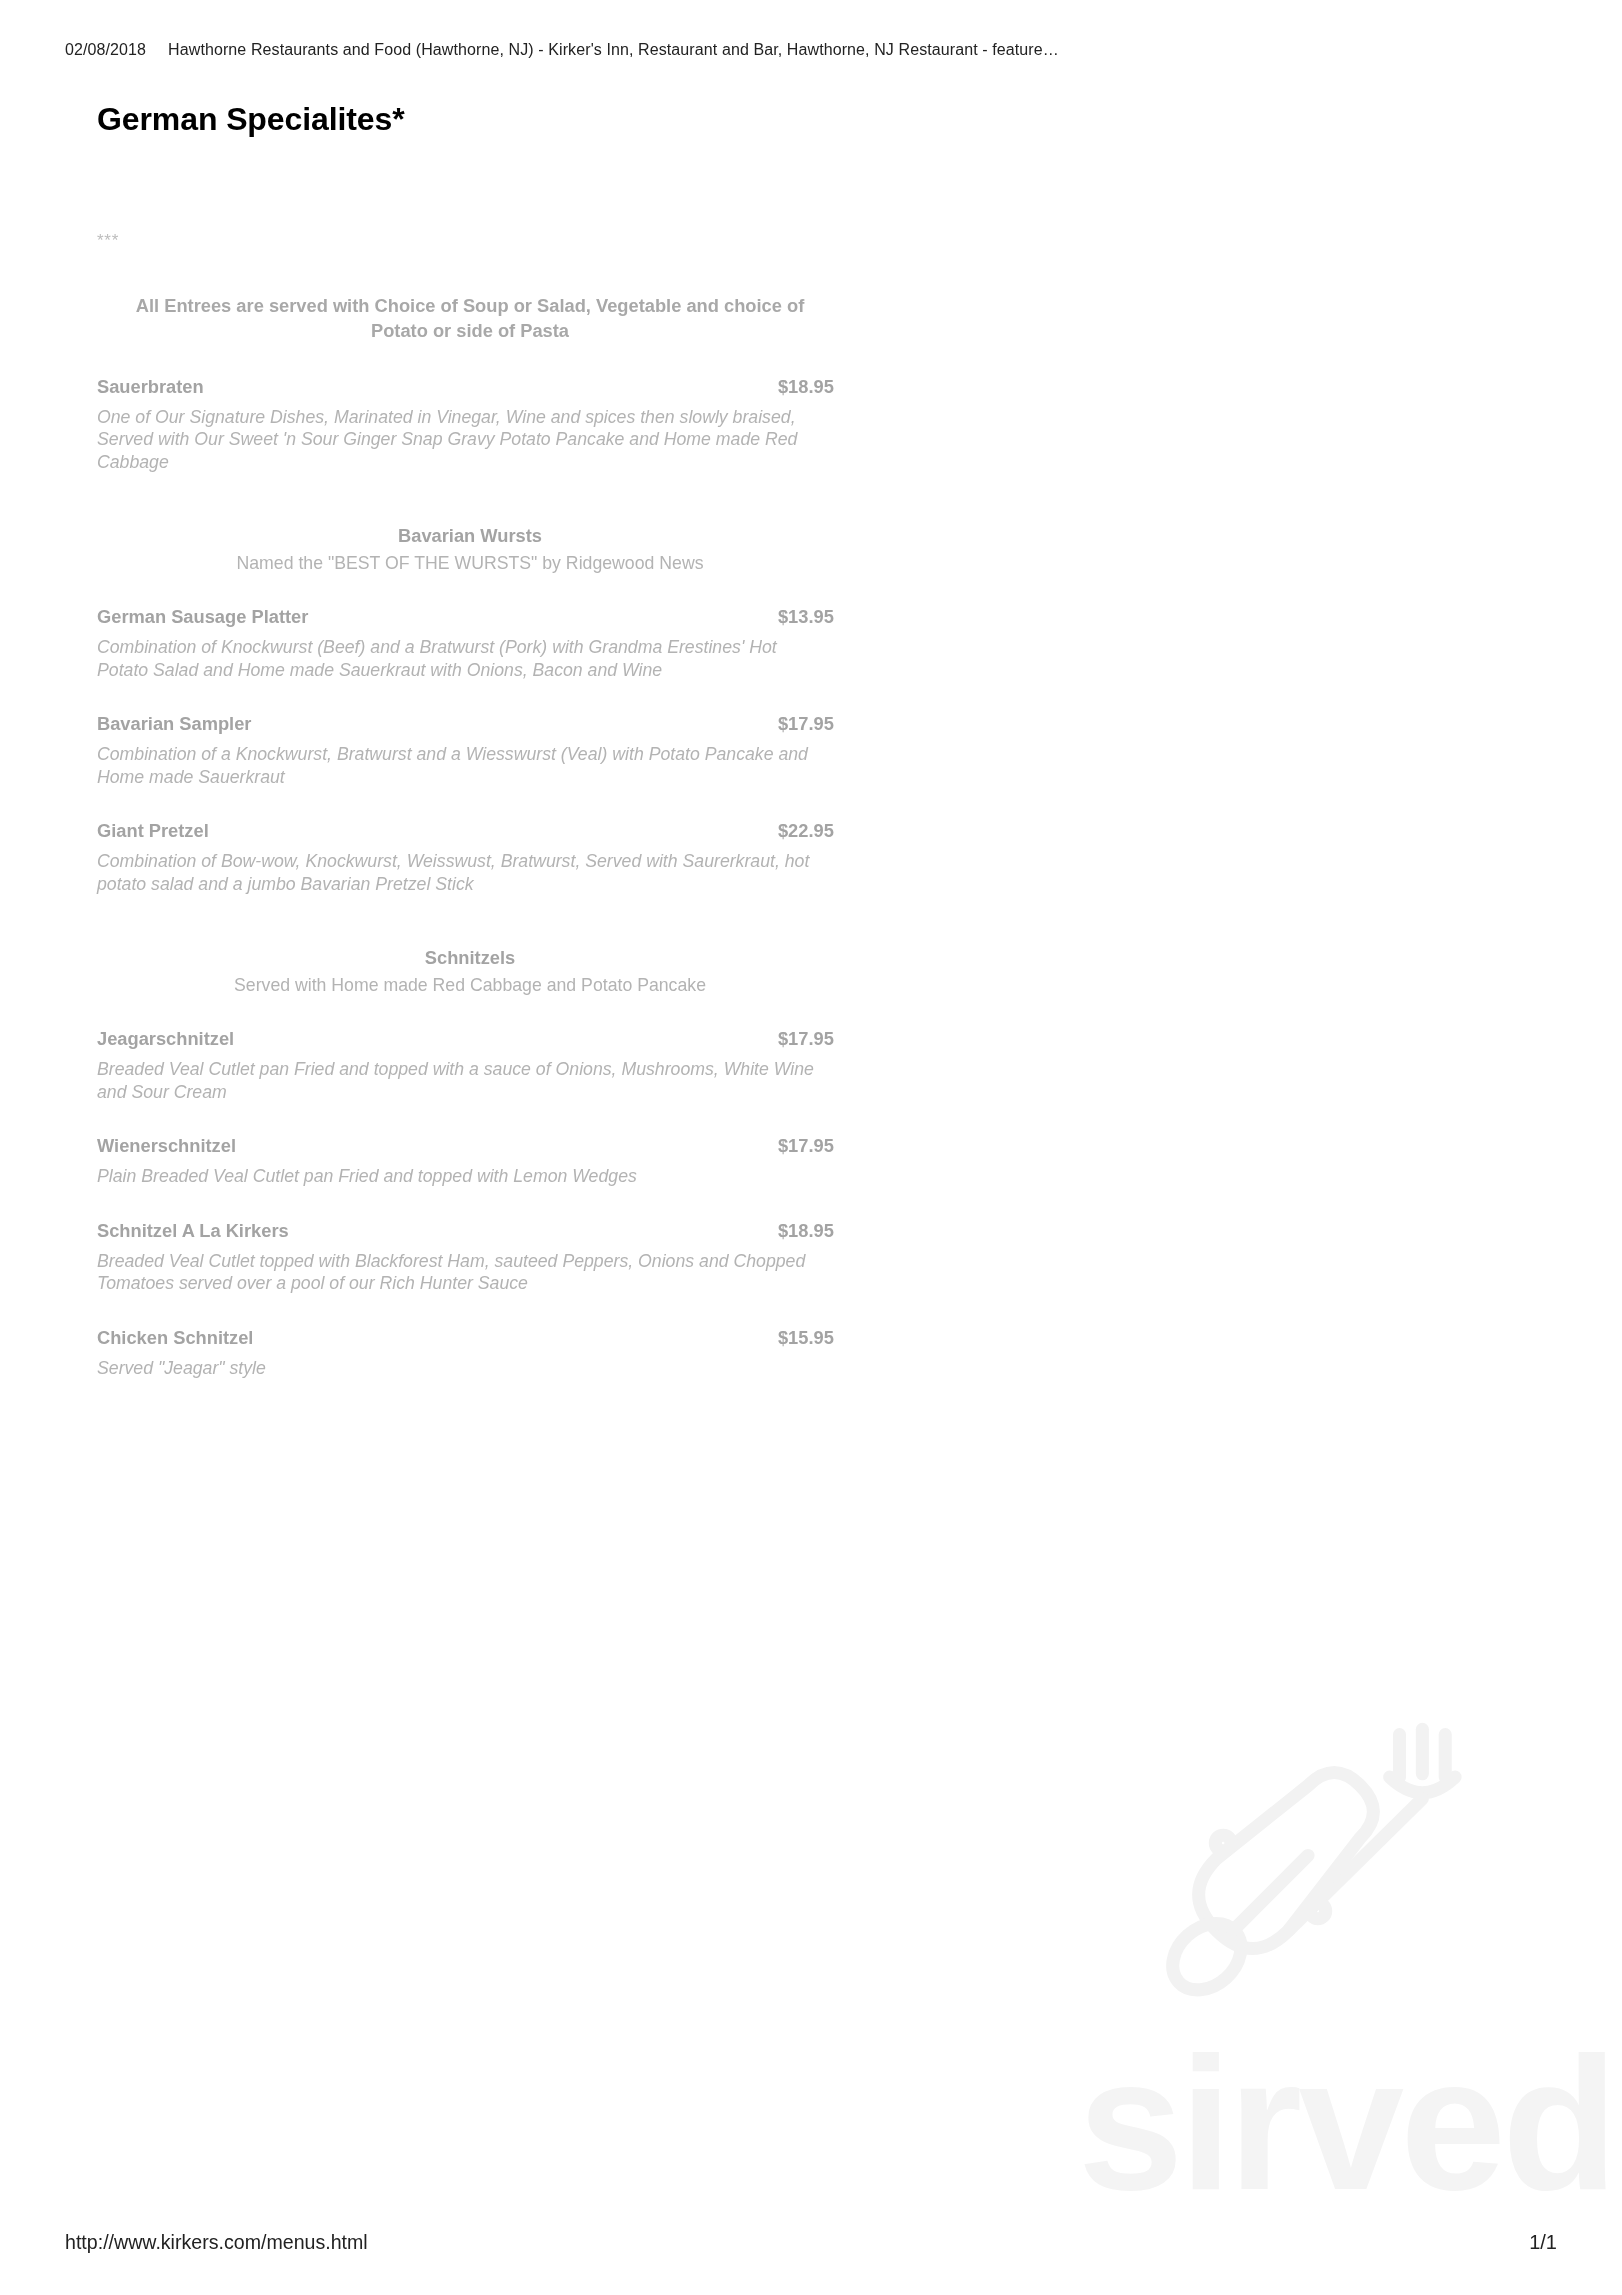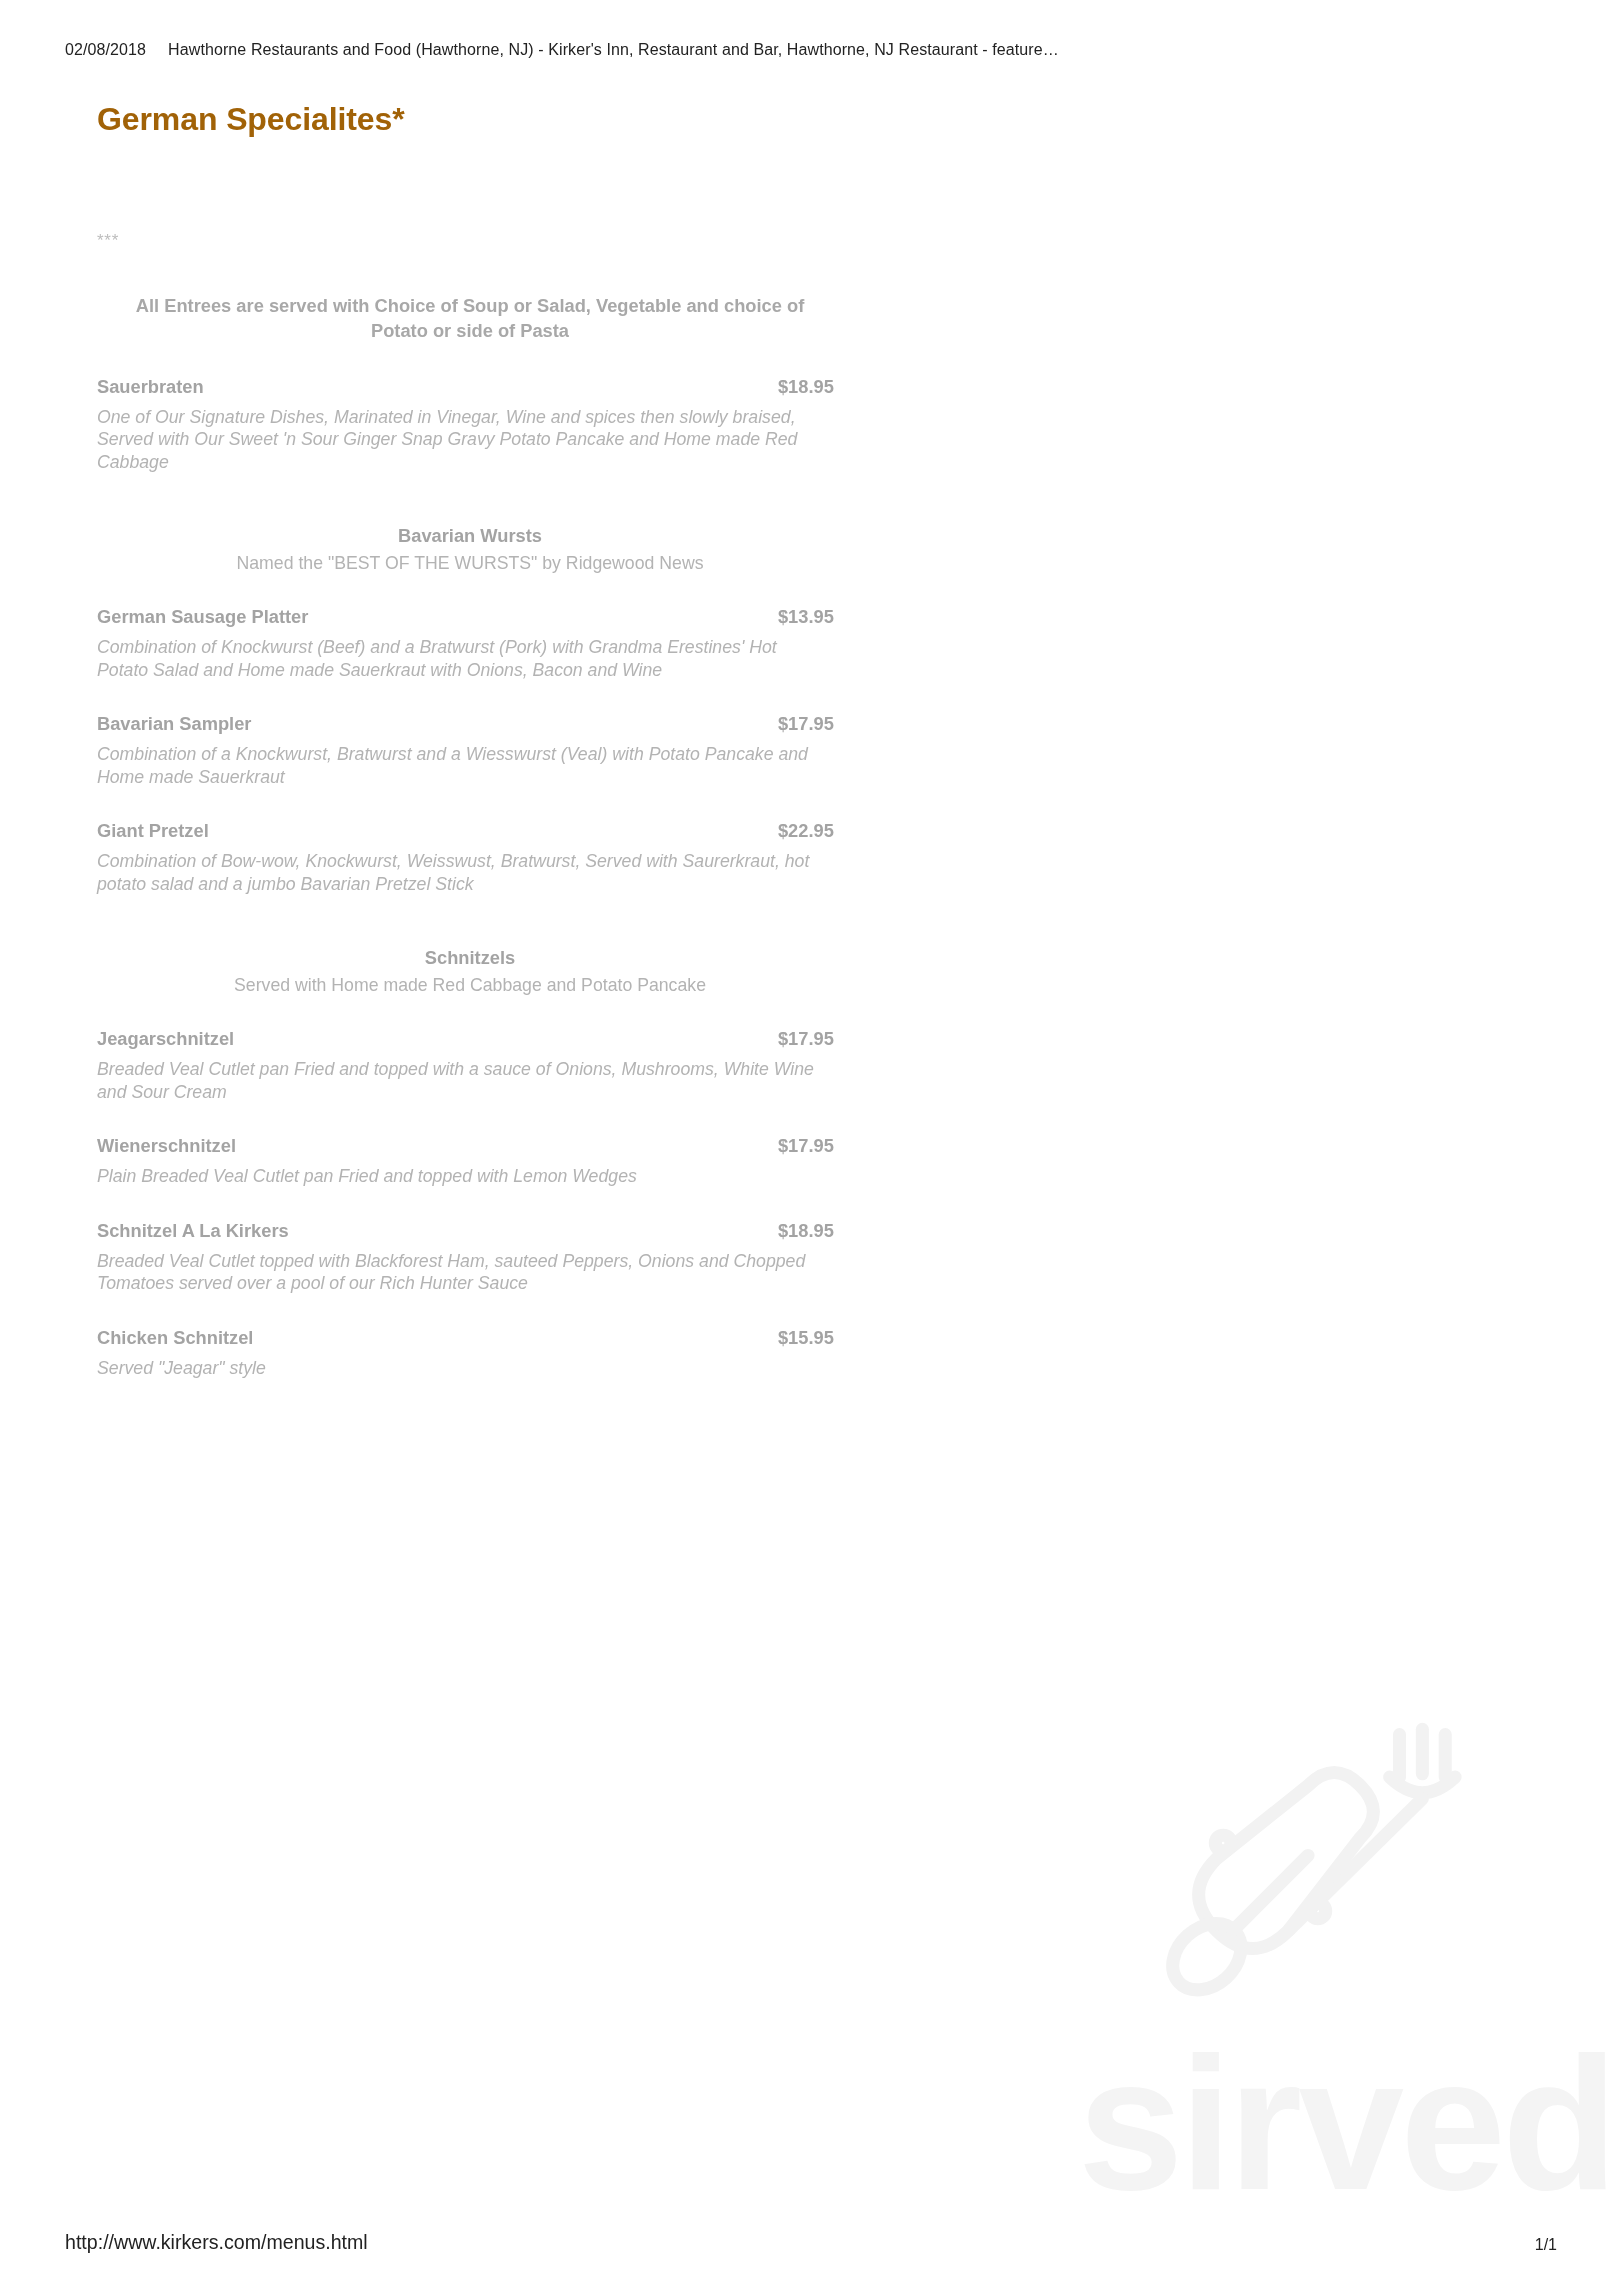--- a/index.html
+++ b/index.html
@@ -35,36 +35,36 @@
     position: absolute;
     bottom: 41px;
     left: 65px;
     font-size: 19.6px;
     color: #222222;
   }
   .print-footer-page {
     position: absolute;
     bottom: 41px;
     right: 65px;
-    font-size: 16px;
+    font-size: 20px;
     color: #222222;
   }
 
   
   .menu {
     position: absolute;
     top: 92px;
     left: 97px;
     width: 746px;
   }
 
   .menu-title {
     font-size: 32px;
     font-weight: bold;
-    color: #a16207;
+    color: #000000;
     margin: 0 0 4px 0;
     padding-top: 9.2px;
     letter-spacing: -0.1px;
   }
 
   .stars {
     font-size: 17px;
     color: #bdbdbd;
     margin-top: 94px;
     letter-spacing: 0.7px;

